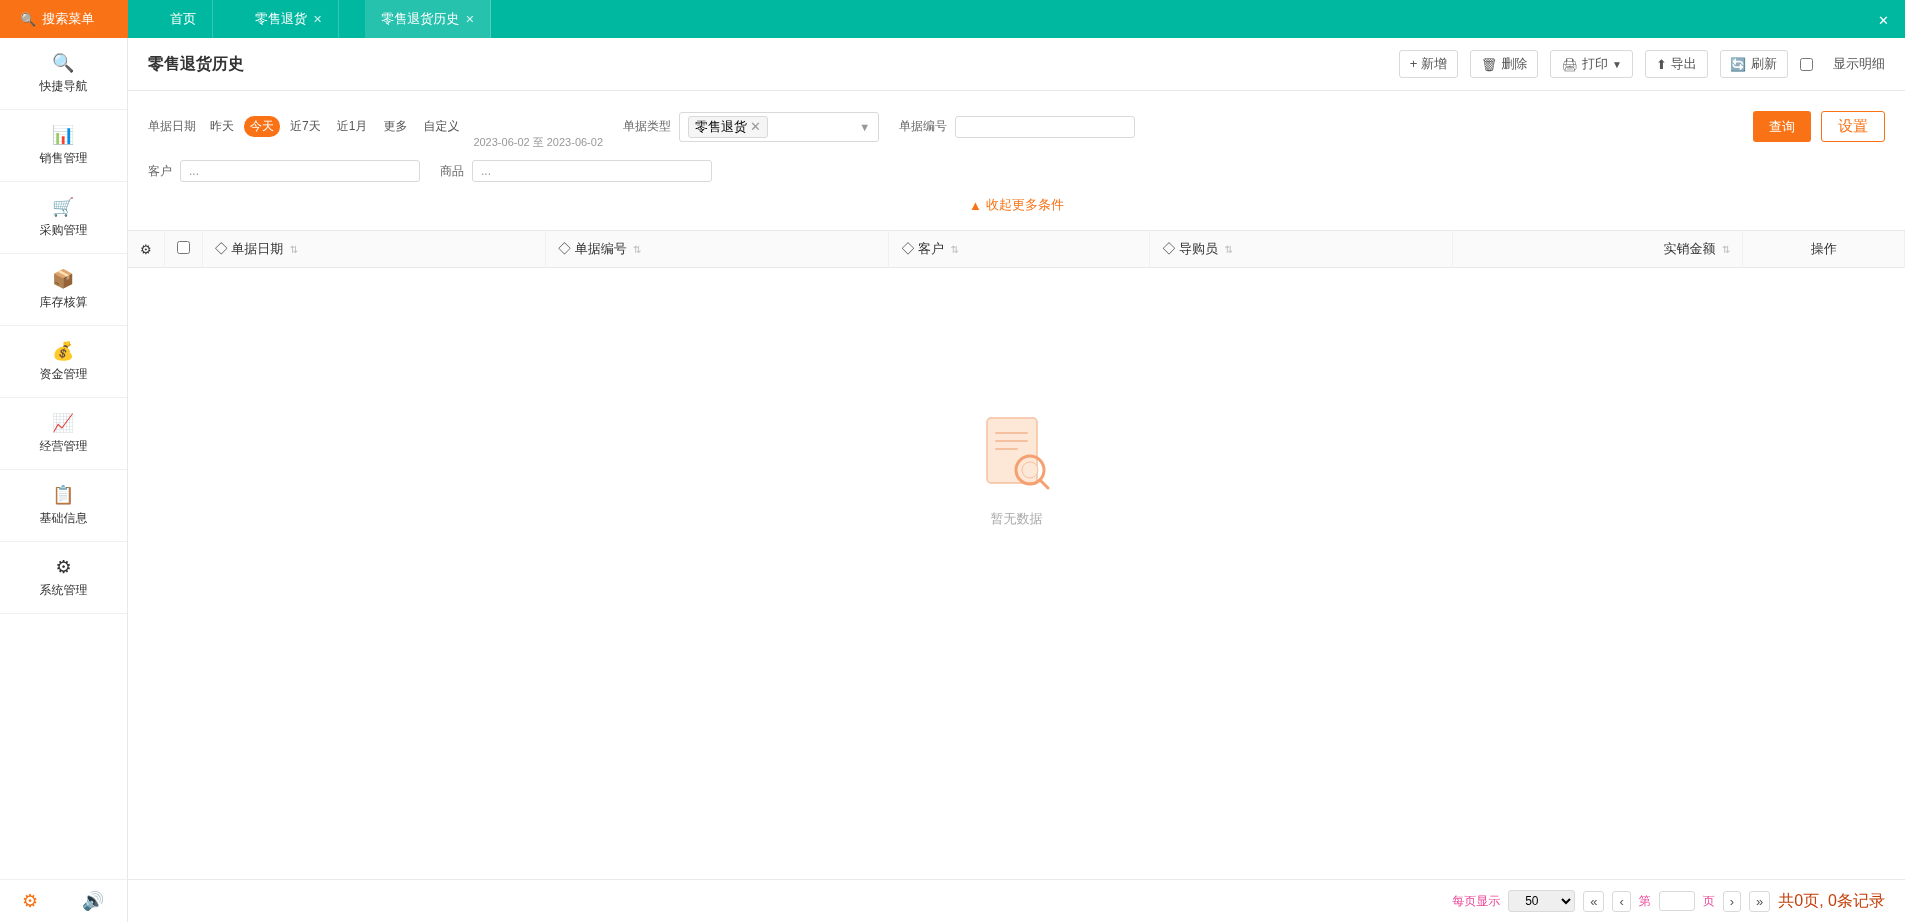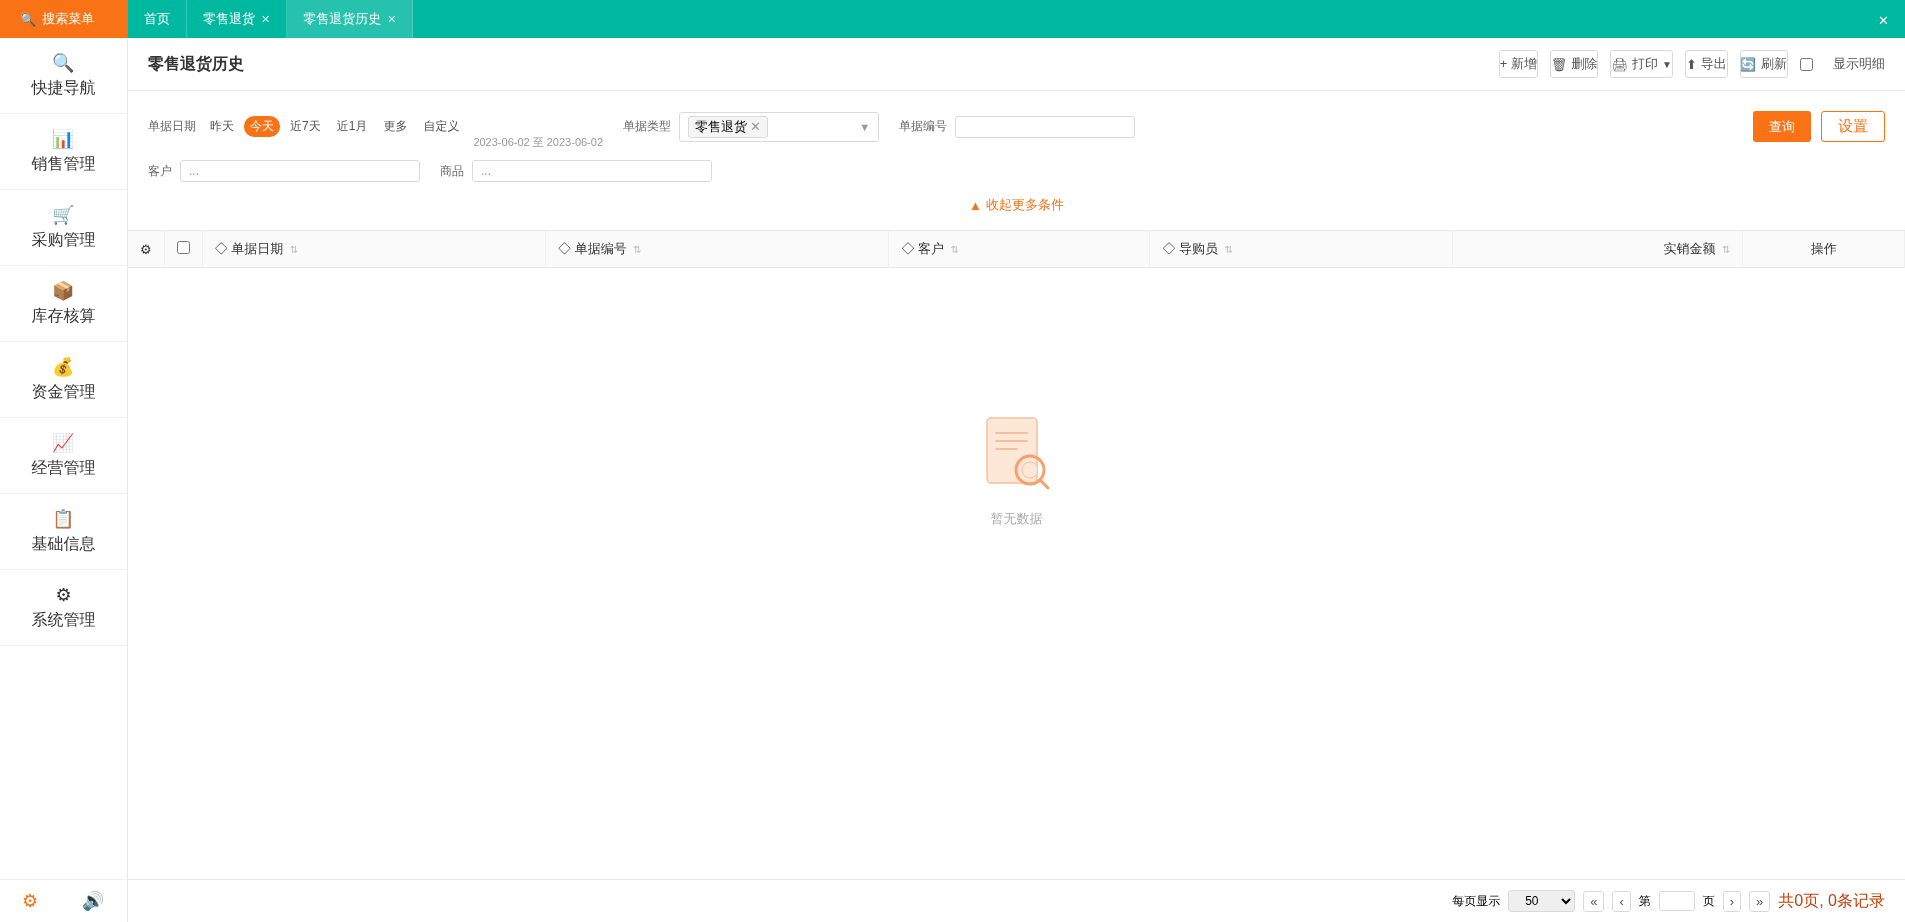--- a/index.html
+++ b/index.html
@@ -8,55 +8,55 @@
     
     .top-bar {
       display: flex; align-items: center; background: #00b8a0; height: 38px; flex-shrink: 0;
     }
     .top-bar-search {
       background: #f97316; display: flex; align-items: center; padding: 0 14px; height: 100%; min-width: 128px; cursor: pointer;
     }
     .top-bar-search span { color: white; font-size: 13px; margin-left: 6px; }
     .top-bar-tabs { display: flex; flex: 1; height: 100%; }
     .tab-item {
-      display: flex; align-items: center; padding: 0 16px; color: white; cursor: pointer; font-size: 13px; gap: 6px; border-right: 1px solid rgba(255,255,255,0.2);
+      display: flex; align-items: center; padding: 0 16px; color: white; cursor: pointer; font-size: 13px; gap: 6px; border-right: 1px solid rgba(255,255,255,0.2); margin-left: 26px;
     }
     .tab-item.active { background: rgba(255,255,255,0.15); }
     .tab-close { font-size: 11px; opacity: 0.8; }
     .top-bar-close { color: white; padding: 0 16px; font-size: 18px; cursor: pointer; margin-left: auto; }
 
     
     .main-layout { display: flex; flex: 1; overflow: hidden; }
 
     
     .sidebar {
       width: 128px; background: white; border-right: 1px solid #e8e8e8; display: flex; flex-direction: column; flex-shrink: 0;
     }
     .sidebar-item {
       display: flex; flex-direction: column; align-items: center; padding: 14px 0; cursor: pointer; color: #333; gap: 4px; border-bottom: 1px solid #f0f0f0;
     }
     .sidebar-item .icon { font-size: 18px; }
-    .sidebar-item .label { font-size: 16px; text-align: center; }
+    .sidebar-item .label { font-size: 12px; text-align: center; }
     .sidebar-bottom {
       margin-top: auto; display: flex; align-items: center; justify-content: space-around; padding: 10px 0; border-top: 1px solid #f0f0f0;
     }
     .sidebar-bottom-icon { font-size: 18px; color: #f97316; cursor: pointer; }
 
     
     .content { flex: 1; display: flex; flex-direction: column; overflow: hidden; }
 
     
     .page-header {
       background: white; padding: 12px 20px; display: flex; align-items: center; justify-content: space-between;
       border-bottom: 1px solid #e8e8e8; flex-shrink: 0;
     }
     .page-title { font-size: 16px; font-weight: bold; color: #333; }
     .header-actions { display: flex; align-items: center; gap: 12px; }
     .btn-action {
-      display: flex; align-items: center; gap: 4px; padding: 4px 0; border: 1px solid #d9d9d9;
+      display: flex; align-items: center; gap: 4px; padding: 4px 10px; border: 1px solid #d9d9d9;
       background: white; cursor: pointer; border-radius: 3px; color: #555; font-size: 12px;
     }
     .btn-query {
       background: #f97316; color: white; border: none; padding: 5px 16px; border-radius: 3px; cursor: pointer; font-size: 13px;
     }
     .btn-setting {
       background: white; color: #f97316; border: 1px solid #f97316; padding: 5px 16px; border-radius: 3px; cursor: pointer; font-size: 15px;
     }
     .checkbox-show { display: flex; align-items: center; gap: 20px; font-size: 12px; color: #555; }
 
@@ -109,21 +109,21 @@
       display: flex; flex-direction: column; align-items: center; justify-content: center;
       height: 400px; color: #999;
     }
     .empty-text { font-size: 13px; color: #aaa; }
 
     
     .pagination {
       display: flex; align-items: center; justify-content: flex-end; padding: 10px 20px;
       border-top: 1px solid #e8e8e8; background: white; flex-shrink: 0; gap: 8px;
     }
-    .pagination-label { font-size: 12px; color: #000000; }
+    .pagination-label { font-size: 12px; color: #ec4899; }
     .page-size-select {
       border: 1px solid #d9d9d9; border-radius: 3px; padding: 2px 12px; font-size: 12px;
     }
     .page-btn {
       border: 1px solid #d9d9d9; background: white; padding: 2px 6px; border-radius: 3px;
       cursor: pointer; font-size: 12px; color: #555;
     }
     .page-input {
       border: 1px solid #d9d9d9; border-radius: 3px; padding: 2px 4px; width: 36px; text-align: center; font-size: 12px;
     }

